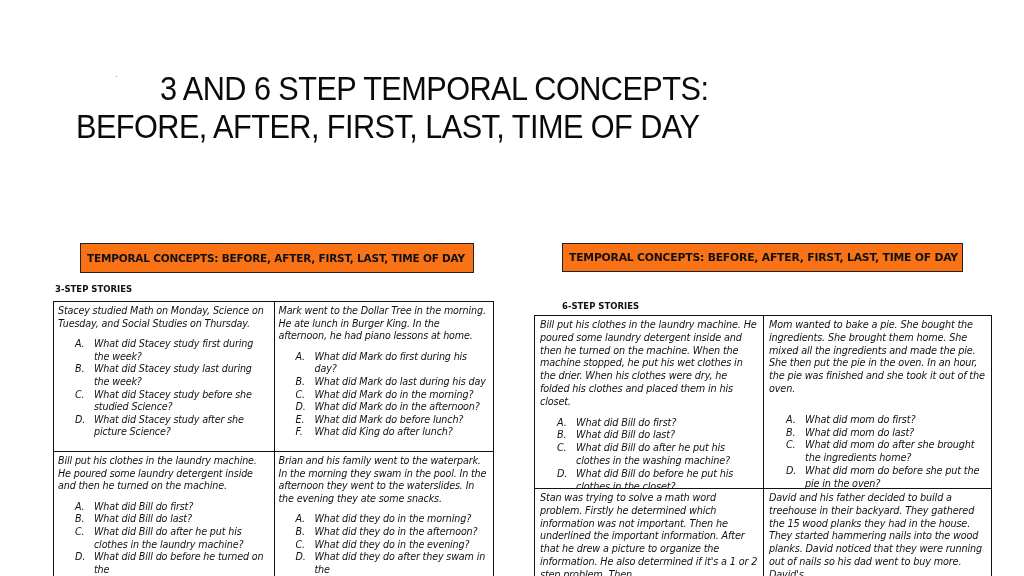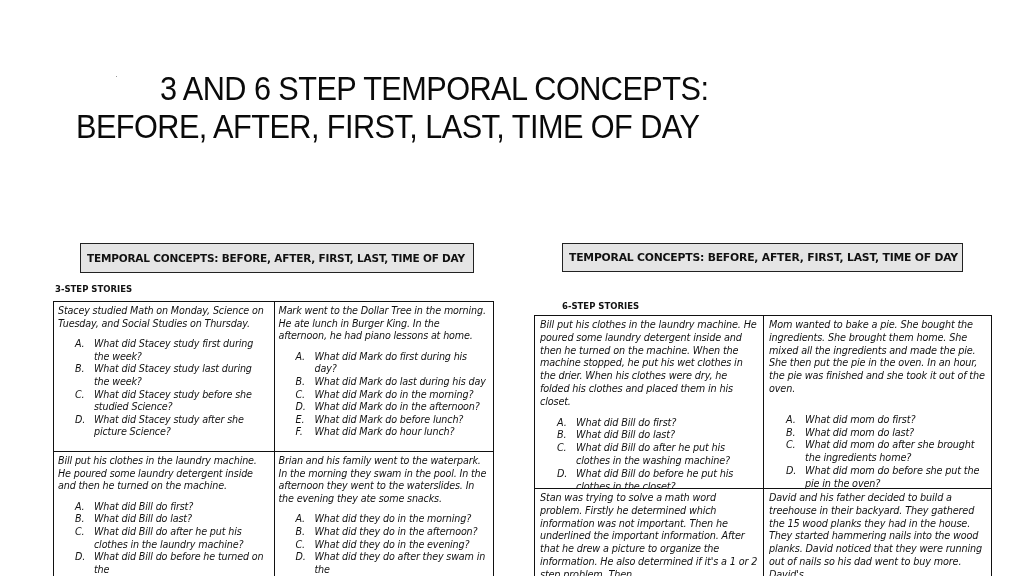--- a/index.html
+++ b/index.html
@@ -13,21 +13,21 @@
     font-family: "Liberation Sans", sans-serif;
     font-size: 33px; letter-spacing: -0.6px; color: #0a0a0a; white-space: nowrap;
     transform: scaleX(0.93); transform-origin: left top;
   }
   #title1 { left: 160px; top: 70px; }
   #title2 { left: 76px; top: 108px; }
   .dot-mark { position: absolute; left: 116px; top: 76px; width: 1px; height: 1px; background: #999; }
 
   .sheet { position: absolute; font-family: "DejaVu Sans", sans-serif; }
   .header-box {
-    position: absolute; border: 1.5px solid #222; background: #e5e5e5;
+    position: absolute; border: 1.5px solid #222; background: #f97316;
     font-size: 10.5px; font-weight: bold; color: #111;
     display: flex; align-items: center; padding-left: 6px; box-sizing: border-box;
     letter-spacing: -0.2px; white-space: nowrap;
   }
   .meta-label { position: absolute; font-size: 8.5px; font-weight: bold; color: #111; white-space: nowrap; }
   .grid {
     position: absolute; border: 1.6px solid #111; box-sizing: border-box;
     display: grid; grid-template-columns: 1fr 1fr; background: #fff; overflow: hidden;
   }
   .cell { box-sizing: border-box; padding: 3px 4px; font-size: 9.6px; line-height: 12.6px; overflow: hidden; color: #111; font-style: italic; }
@@ -91,21 +91,21 @@
         <li class="q">
             <span class="lt">D.</span>
             <span class="tx">What did Mark do in the afternoon?</span>
           </li>
         <li class="q">
             <span class="lt">E.</span>
             <span class="tx">What did Mark do before lunch?</span>
           </li>
         <li class="q">
             <span class="lt">F.</span>
-            <span class="tx">What did Mark do hour lunch?</span>
+            <span class="tx">What did King do after lunch?</span>
           </li>
       </ul>
     </div>
     <div class="cell b">
       <p class="story">Bill put his clothes in the laundry machine. He poured some laundry detergent inside and then he turned on the machine.</p>
       <ul class="qs">
         <li class="q">
             <span class="lt">A.</span>
             <span class="tx">What did Bill do first?</span>
           </li>

